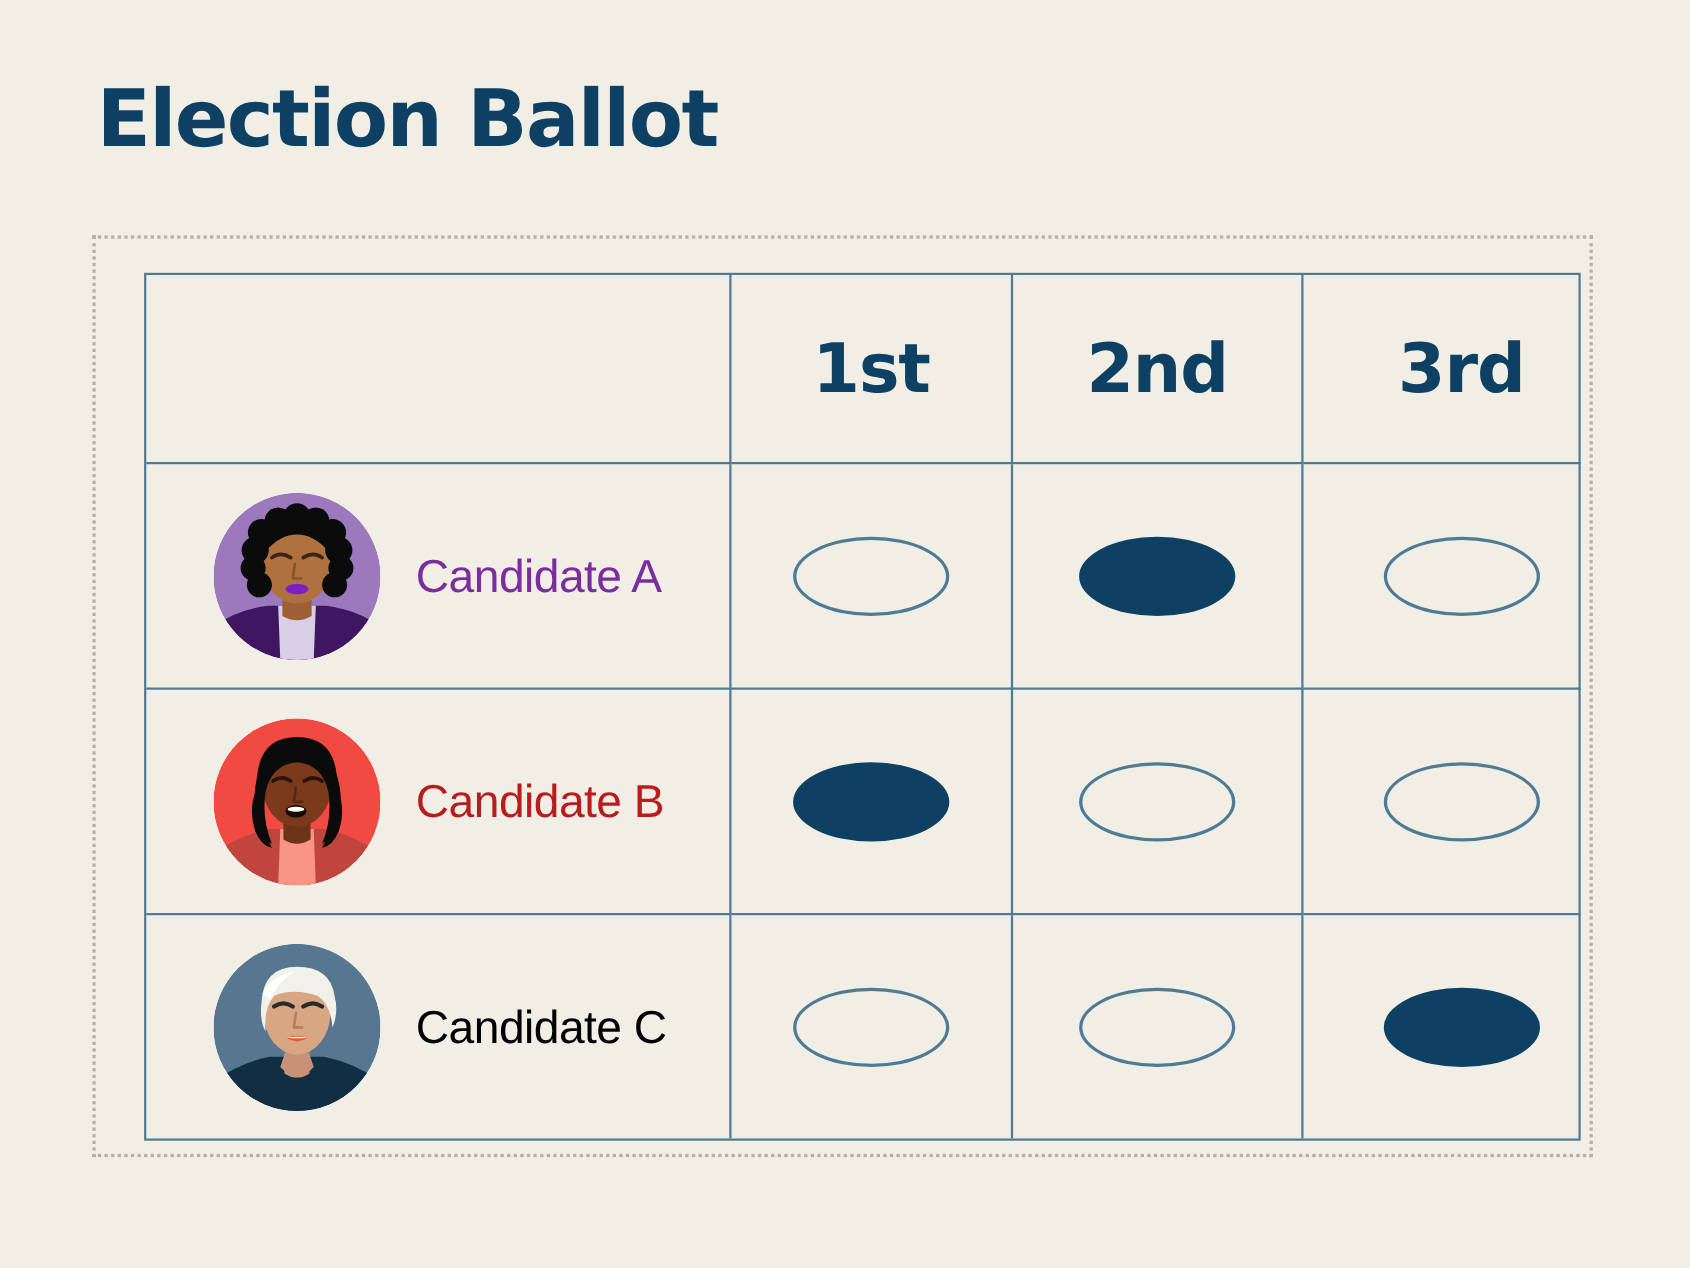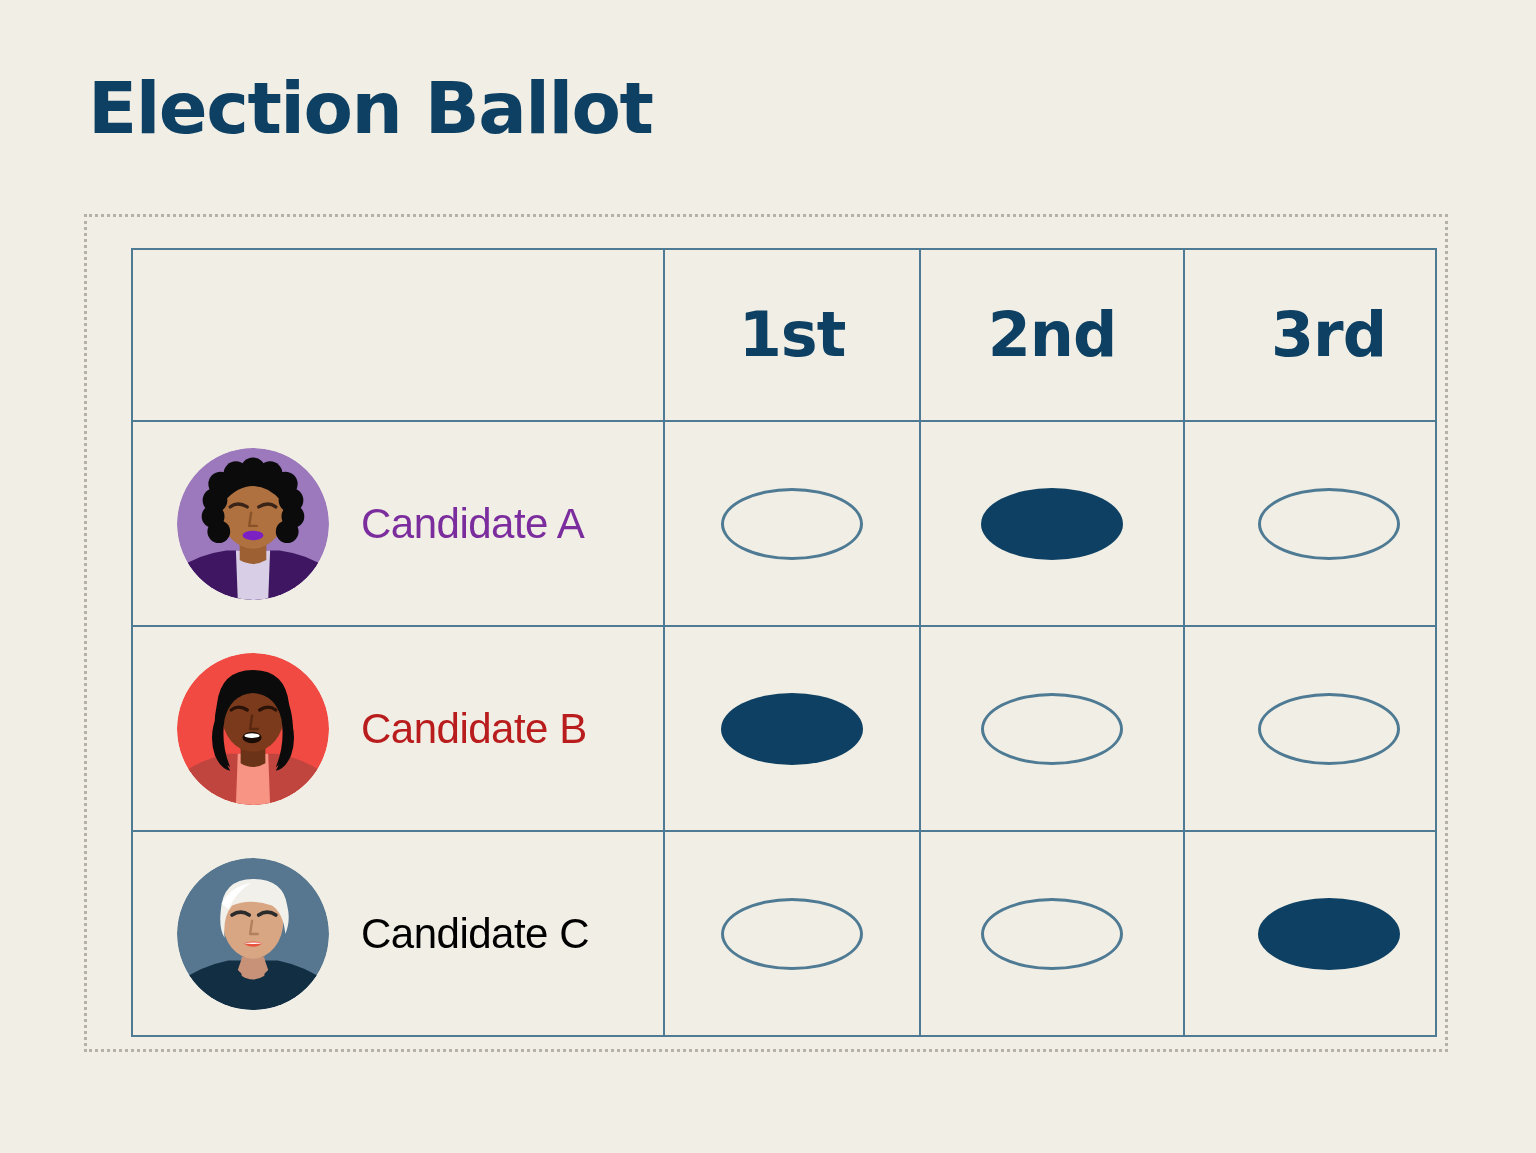--- a/index.html
+++ b/index.html
@@ -68,21 +68,21 @@
     font-size: 62px;
     font-weight: 700;
     color: #0D4063;
     font-family: "DejaVu Sans", sans-serif;
     letter-spacing: -1px;
     line-height: 1;
   }
 
   .candidate-cell {
     justify-content: flex-start;
-    padding-left: 44px;
+    padding-left: 61px;
     gap: 32px;
   }
 
   .avatar {
     width: 152px;
     height: 152px;
     border-radius: 50%;
     flex: 0 0 152px;
     overflow: hidden;
     display: block;

